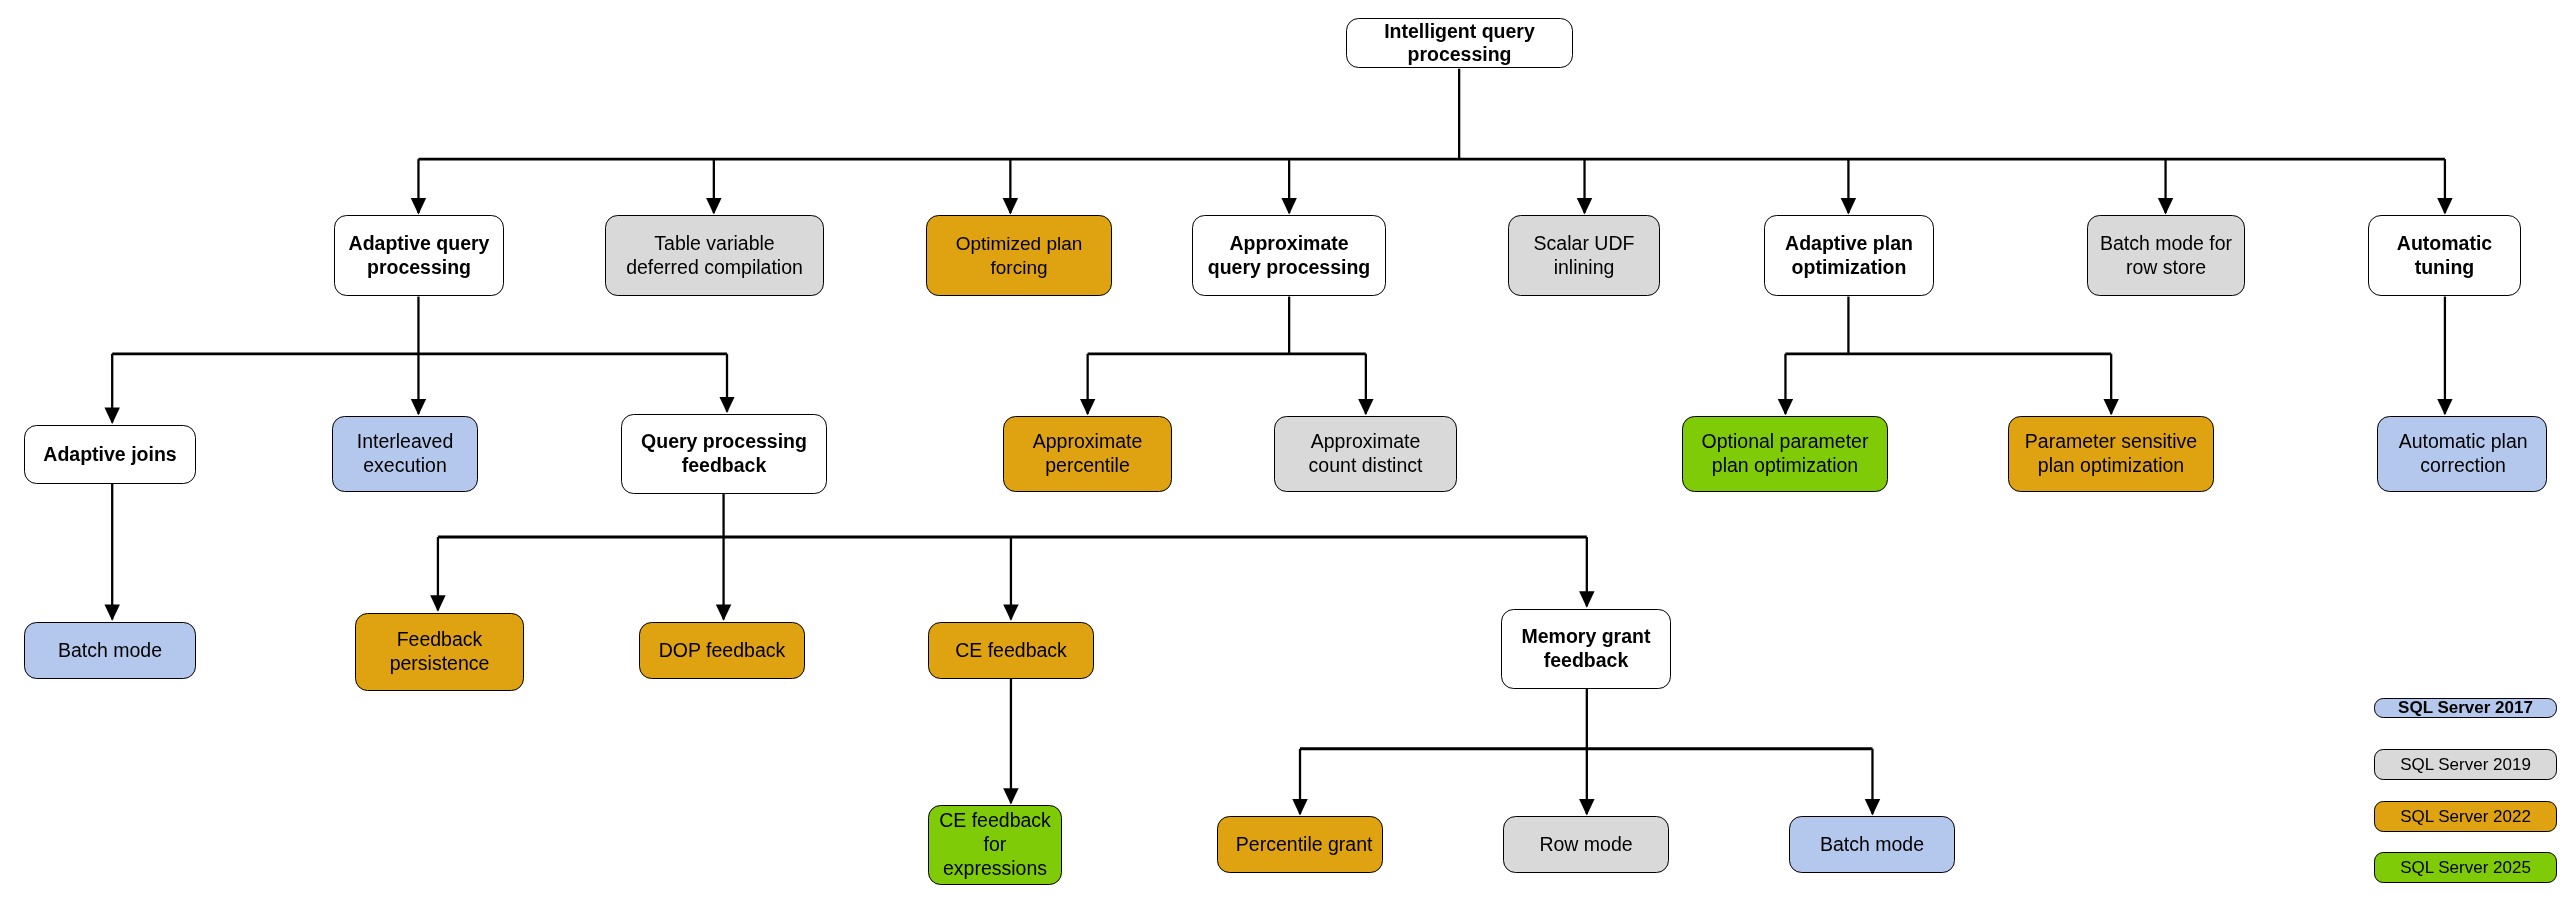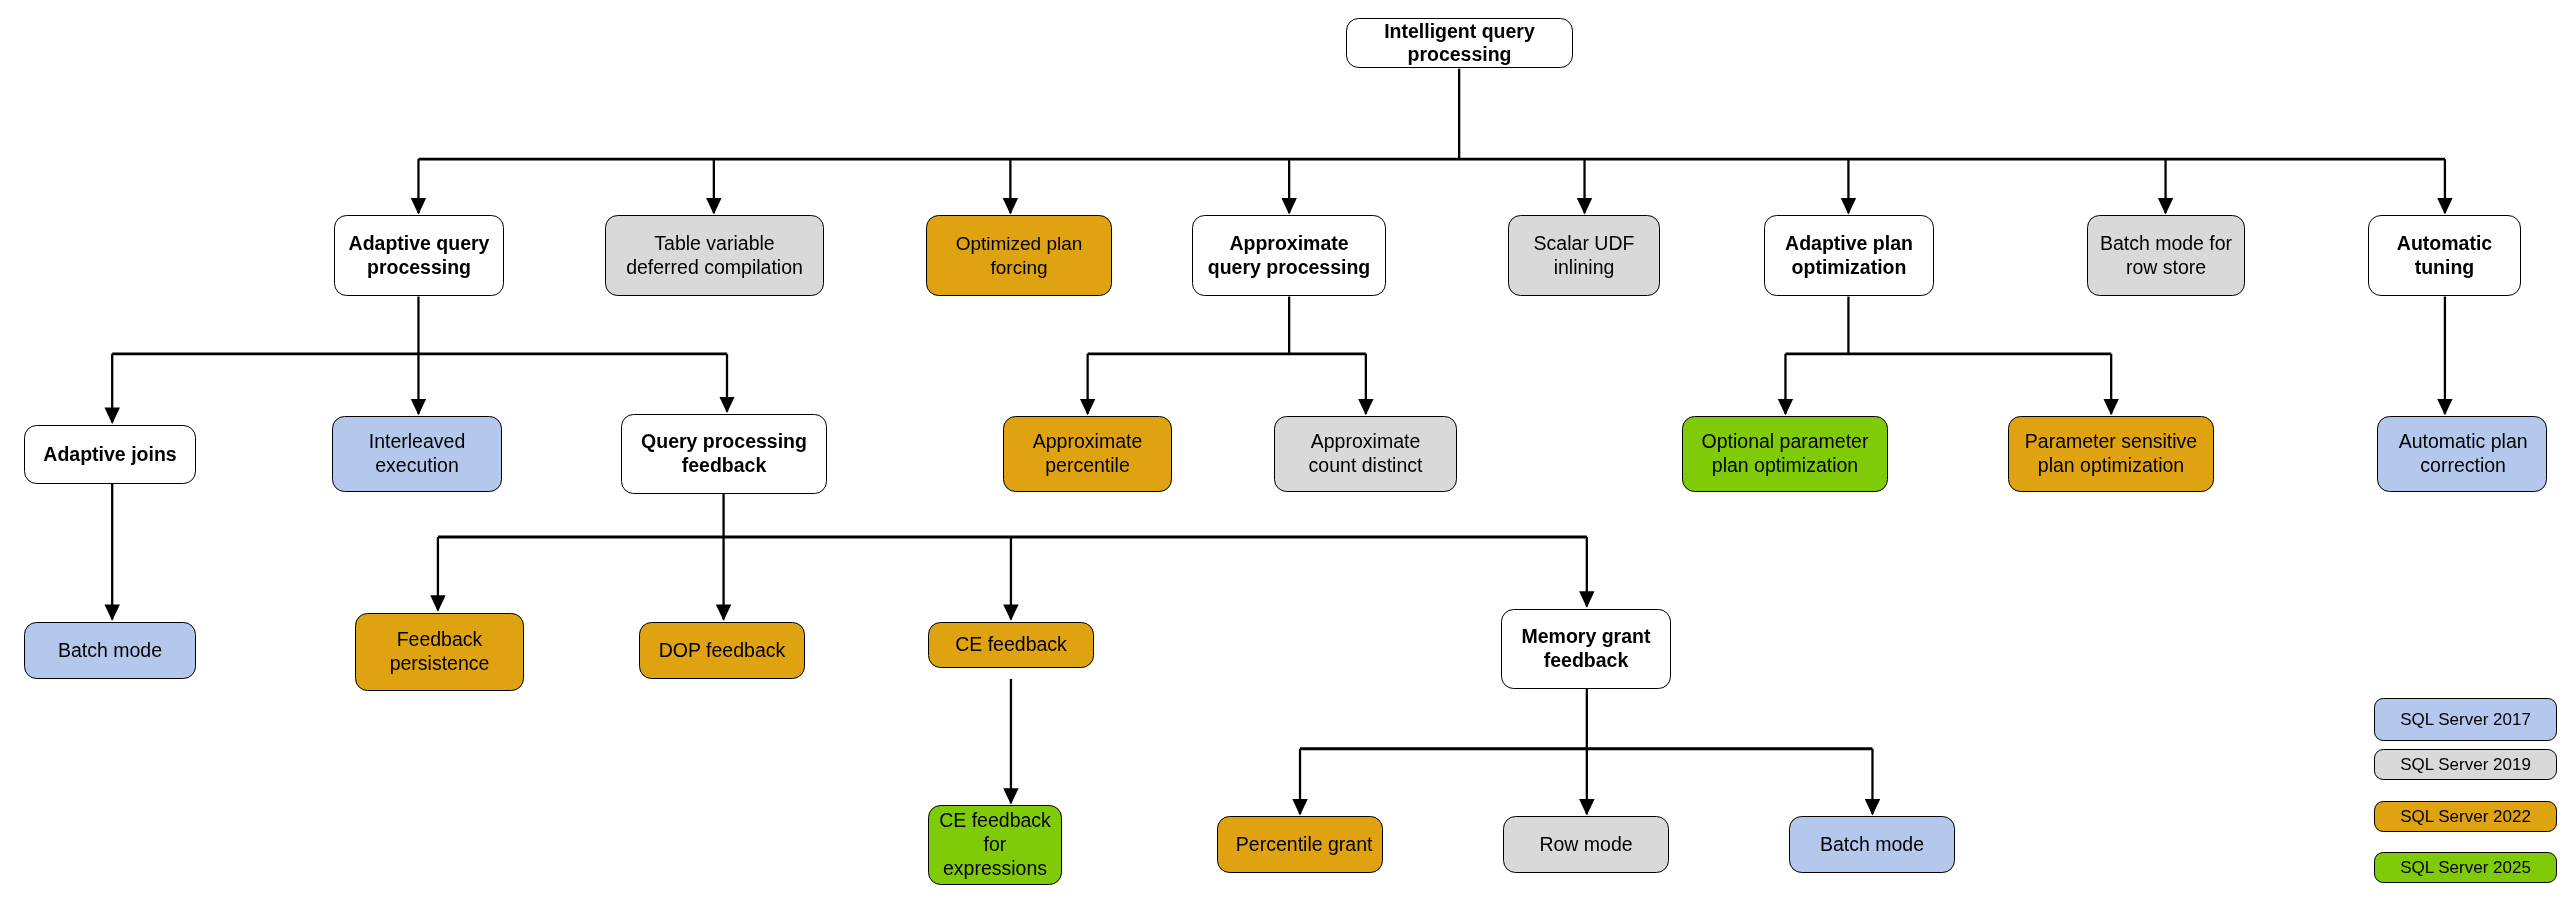--- a/index.html
+++ b/index.html
@@ -164,21 +164,21 @@
 row store</span>
   </div>
   <div class="node fill-white" id="n-autotune" style="left: 2368px; top: 215px; width: 153px; height: 81px; font-size: 19.5px; border-radius: 13px;">
     <span class="lbl">Automatic
 tuning</span>
   </div>
 
   <div class="node fill-white" id="n-adaptivejoins" style="left: 24px; top: 425px; width: 172px; height: 59px; font-size: 19.5px;">
     <span class="lbl">Adaptive joins</span>
   </div>
-  <div class="node fill-blue" id="n-interleaved" style="left: 332px; top: 416px; width: 170px; height: 76px; font-size: 19.5px;">
+  <div class="node fill-blue" id="n-interleaved" style="left: 332px; top: 416px; width: 146px; height: 76px; font-size: 19.5px;">
     <span class="lbl">Interleaved
 execution</span>
   </div>
   <div class="node fill-white" id="n-qpf" style="left: 621px; top: 414px; width: 206px; height: 80px; font-size: 19.5px;">
     <span class="lbl">Query processing
 feedback</span>
   </div>
   <div class="node fill-gold" id="n-apercentile" style="left: 1003px; top: 416px; width: 169px; height: 76px; font-size: 19.5px;">
     <span class="lbl">Approximate
 percentile</span>
@@ -203,21 +203,21 @@
   <div class="node fill-blue" id="n-batchmode1" style="left: 24px; top: 622px; width: 172px; height: 57px; font-size: 19.5px;">
     <span class="lbl">Batch mode</span>
   </div>
   <div class="node fill-gold" id="n-fbpersist" style="left: 355px; top: 613px; width: 169px; height: 78px; font-size: 19.5px;">
     <span class="lbl">Feedback
 persistence</span>
   </div>
   <div class="node fill-gold" id="n-dopfb" style="left: 639px; top: 622px; width: 166px; height: 57px; font-size: 19.5px;">
     <span class="lbl">DOP feedback</span>
   </div>
-  <div class="node fill-gold" id="n-cefb" style="left: 928px; top: 622px; width: 166px; height: 46px; font-size: 19.5px;">
+  <div class="node fill-gold" id="n-cefb" style="left: 928px; top: 622px; width: 166px; height: 57px; font-size: 19.5px;">
     <span class="lbl">CE feedback</span>
   </div>
   <div class="node fill-white" id="n-mgfb" style="left: 1501px; top: 609px; width: 170px; height: 80px; font-size: 19.5px;">
     <span class="lbl">Memory grant
 feedback</span>
   </div>
 
   <div class="node fill-green" id="n-cefbexpr" style="left: 928px; top: 805px; width: 134px; height: 80px; font-size: 19.5px;">
     <span class="lbl">CE feedback for
 expressions</span>
@@ -225,21 +225,21 @@
   <div class="node fill-gold" id="n-pctgrant" style="left: 1217px; top: 816px; width: 166px; height: 57px; font-size: 19.5px; padding-left: 14px;">
     <span class="lbl">Percentile grant</span>
   </div>
   <div class="node fill-gray" id="n-rowmode" style="left: 1503px; top: 816px; width: 166px; height: 57px; font-size: 19.5px;">
     <span class="lbl">Row mode</span>
   </div>
   <div class="node fill-blue" id="n-batchmode2" style="left: 1789px; top: 816px; width: 166px; height: 57px; font-size: 19.5px;">
     <span class="lbl">Batch mode</span>
   </div>
 
-  <div class="legend-item fill-blue" id="lg-0" style="left: 2374px; top: 698px; width: 183px; height: 43px;">
+  <div class="legend-item fill-blue" id="lg-0" style="left: 2374px; top: 698px; width: 183px; height: 20px; font-weight: bold;">
     <span>SQL Server 2017</span>
   </div>
   <div class="legend-item fill-gray" id="lg-1" style="left: 2374px; top: 749px; width: 183px; height: 31px;">
     <span>SQL Server 2019</span>
   </div>
   <div class="legend-item fill-gold" id="lg-2" style="left: 2374px; top: 801px; width: 183px; height: 31px;">
     <span>SQL Server 2022</span>
   </div>
   <div class="legend-item fill-green" id="lg-3" style="left: 2374px; top: 852px; width: 183px; height: 31px;">
     <span>SQL Server 2025</span>

